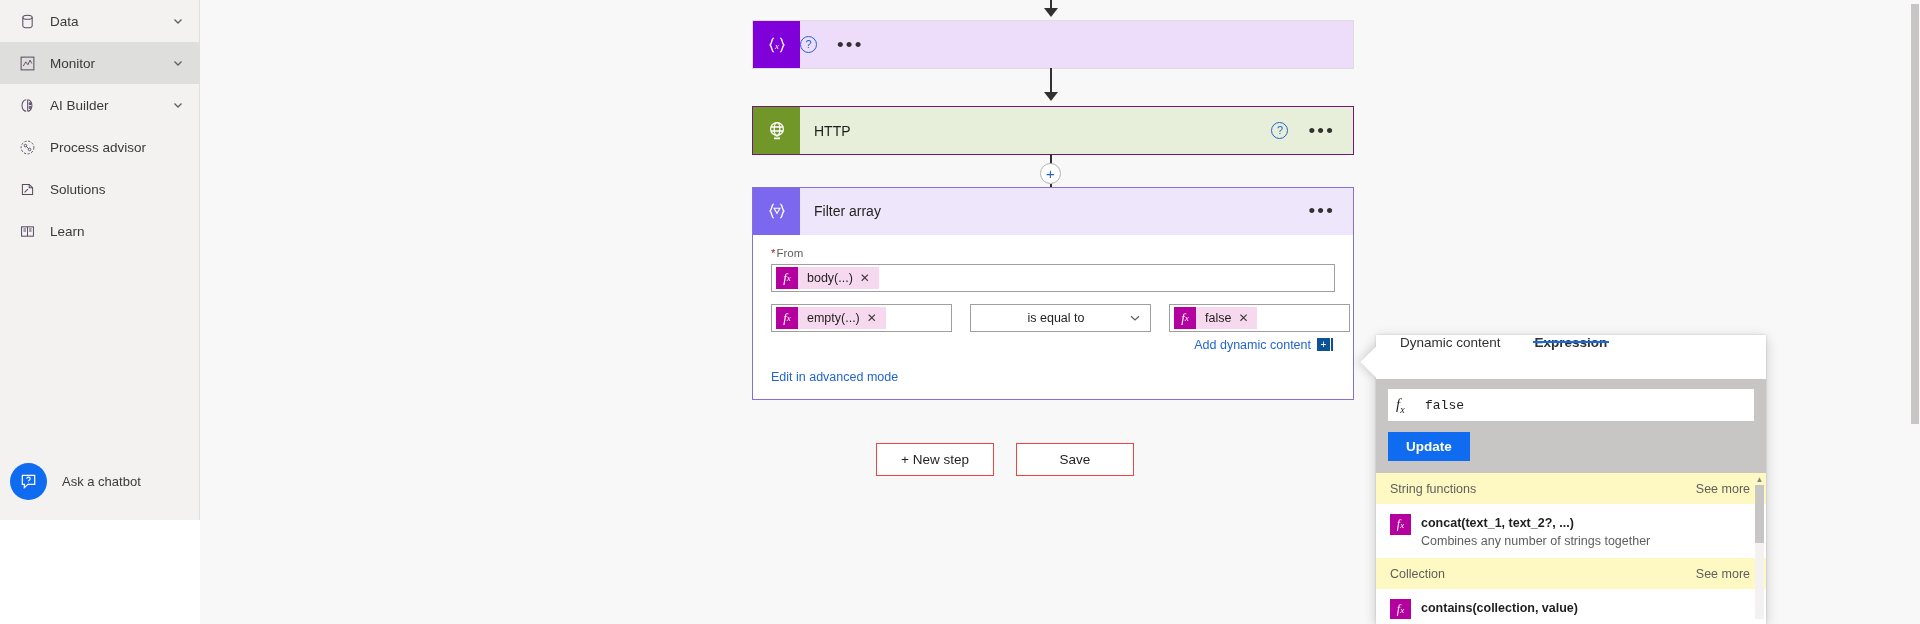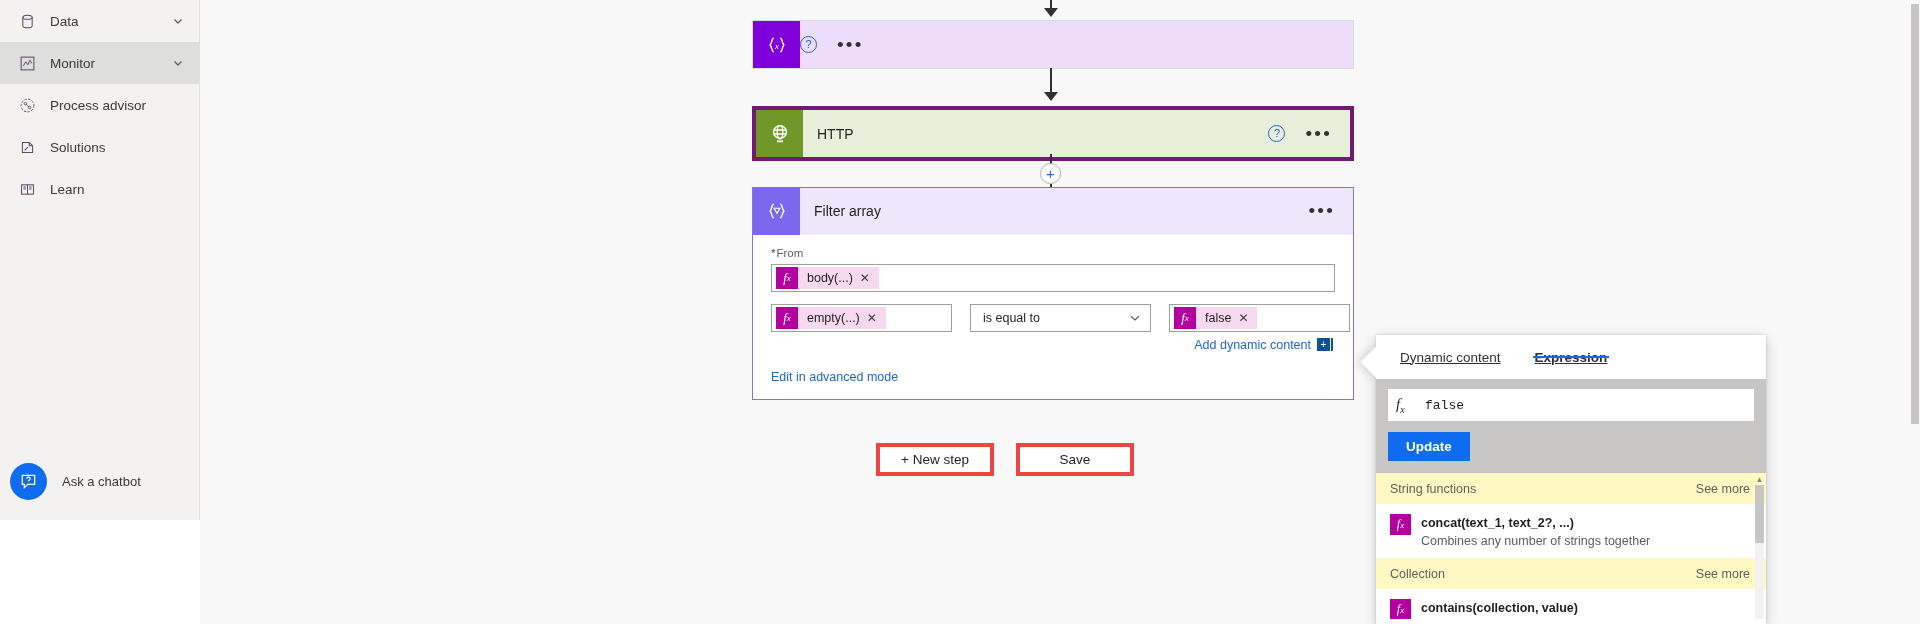--- a/index.html
+++ b/index.html
@@ -227,20 +227,21 @@
   .cond-left { width: 181px; flex: 0 0 181px; }
   .cond-op {
     width: 181px; flex: 0 0 181px;
     margin-left: 18px;
     border: 1px solid #a19f9d;
     height: 28px;
     display: flex; align-items: center;
     padding: 0 9px 0 12px;
     background: #fff;
     cursor: pointer;
+    text-align: center;
   }
   .cond-op .op-text { font-size: 12.5px; color: #201f1e; flex: 1 1 auto; }
   .cond-op .op-chev { color: #605e5c; display:flex; align-items:center; }
   .cond-right {
     width: 181px; flex: 0 0 181px;
     margin-left: 18px;
   }
 
   .adc-row {
     display: flex;
@@ -277,21 +278,21 @@
     cursor: pointer;
     display: inline-block;
   }
 
   
   .bottom-btns {
     position: absolute;
     display: flex;
   }
   .btn-plain {
-    border: 4px solid #ef4444;
+    border: 1px solid #ef4444;
     background: #fff;
     height: 33px;
     min-width: 118px;
     font-size: 13.5px;
     color: #201f1e;
     display: flex; align-items: center; justify-content: center;
     cursor: pointer;
     font-family: "Liberation Sans", sans-serif;
   }
 
@@ -304,26 +305,25 @@
   .panel-beak {
     position: absolute;
     width: 22px; height: 22px;
     background: #fff;
     transform: rotate(45deg);
     box-shadow: -3px 3px 8px rgba(0,0,0,0.12);
   }
   .panel-tabs {
     display: flex;
     height: 44px;
-    align-items: center;
+    align-items: flex-start;
     padding-left: 14px;
     background: #fff;
     position: relative;
     z-index: 2;
-    text-decoration: underline;
   }
   .panel-tab {
     display: flex;
     align-items: center;
     padding: 0 10px;
     font-size: 13.5px;
     color: #323130;
     cursor: pointer;
     position: relative;
     white-space: nowrap;
@@ -484,20 +484,37 @@
         </svg>
       </span>
       <span class="nav-label">Monitor</span>
       <span class="nav-chev">
         <svg width="12" height="12" viewBox="0 0 12 12" fill="none" stroke="#605e5c" stroke-width="1.3">
             <path d="M2.5 4.5L6 8l3.5-3.5"></path>
           </svg>
       </span>
     </div>
 
+    <div class="nav-item">
+      <span class="nav-icon">
+        <svg width="17" height="17" viewBox="0 0 20 20" fill="none" stroke="#5b4a63" stroke-width="1.2">
+          <path d="M8.5 3.2C5.8 3.2 3.5 6.2 3.5 10s2.3 6.8 5 6.8"></path>
+          <path d="M10.2 3.2c2.7 0 5 3 5 6.8s-2.3 6.8-5 6.8"></path>
+          <path d="M10.2 3.2v13.6"></path>
+          <circle cx="13" cy="8" r="1.1"></circle>
+          <circle cx="13" cy="12.4" r="1.1"></circle>
+        </svg>
+      </span>
+      <span class="nav-label">AI Builder</span>
+      <span class="nav-chev">
+        <svg width="12" height="12" viewBox="0 0 12 12" fill="none" stroke="#605e5c" stroke-width="1.3">
+            <path d="M2.5 4.5L6 8l3.5-3.5"></path>
+          </svg>
+      </span>
+    </div>
 
     <div class="nav-item">
       <span class="nav-icon">
         <svg width="17" height="17" viewBox="0 0 20 20" fill="none" stroke="#5b4a63" stroke-width="1.1">
           <circle cx="10" cy="10" r="7.5" stroke-dasharray="2.6 1.8"></circle>
           <circle cx="7.6" cy="7.8" r="1.5"></circle>
           <circle cx="12.4" cy="12.3" r="1.5"></circle>
           <path d="M8.7 8.9l2.6 2.5"></path>
         </svg>
       </span>
@@ -556,21 +573,21 @@
           </svg>
         </span>
         <span class="node-help">?</span>
         <span class="node-menu">•••</span>
       </div>
     </div>
 
     <div class="connector" style="left:850px; top:68px; height:26px;"></div>
     <div class="arrowhead" style="left:844px; top:92px;"></div>
 
-    <div class="node" id="node-http" style="left:552px; top:106px; width:602px; border:4px solid #701a75;">
+    <div class="node" id="node-http" style="left:552px; top:106px; width:602px; border:1px solid #701a75;">
       <div class="node-header" style="background:#e7eed9;">
         <span class="node-icon" style="background:#709727;">
           <svg width="24" height="24" viewBox="0 0 24 24" fill="none" stroke="#ffffff" stroke-width="1.3">
             <circle cx="12" cy="10" r="6.4"></circle>
             <ellipse cx="12" cy="10" rx="2.8" ry="6.4"></ellipse>
             <path d="M5.8 8h12.4M5.8 12h12.4"></path>
             <path d="M12 16.4v2.4M9 19.6h6M9.6 18.8l.9-.9M14.4 18.8l-.9-.9" stroke-width="1.1"></path>
           </svg>
         </span>
         <span class="node-title">HTTP</span>

